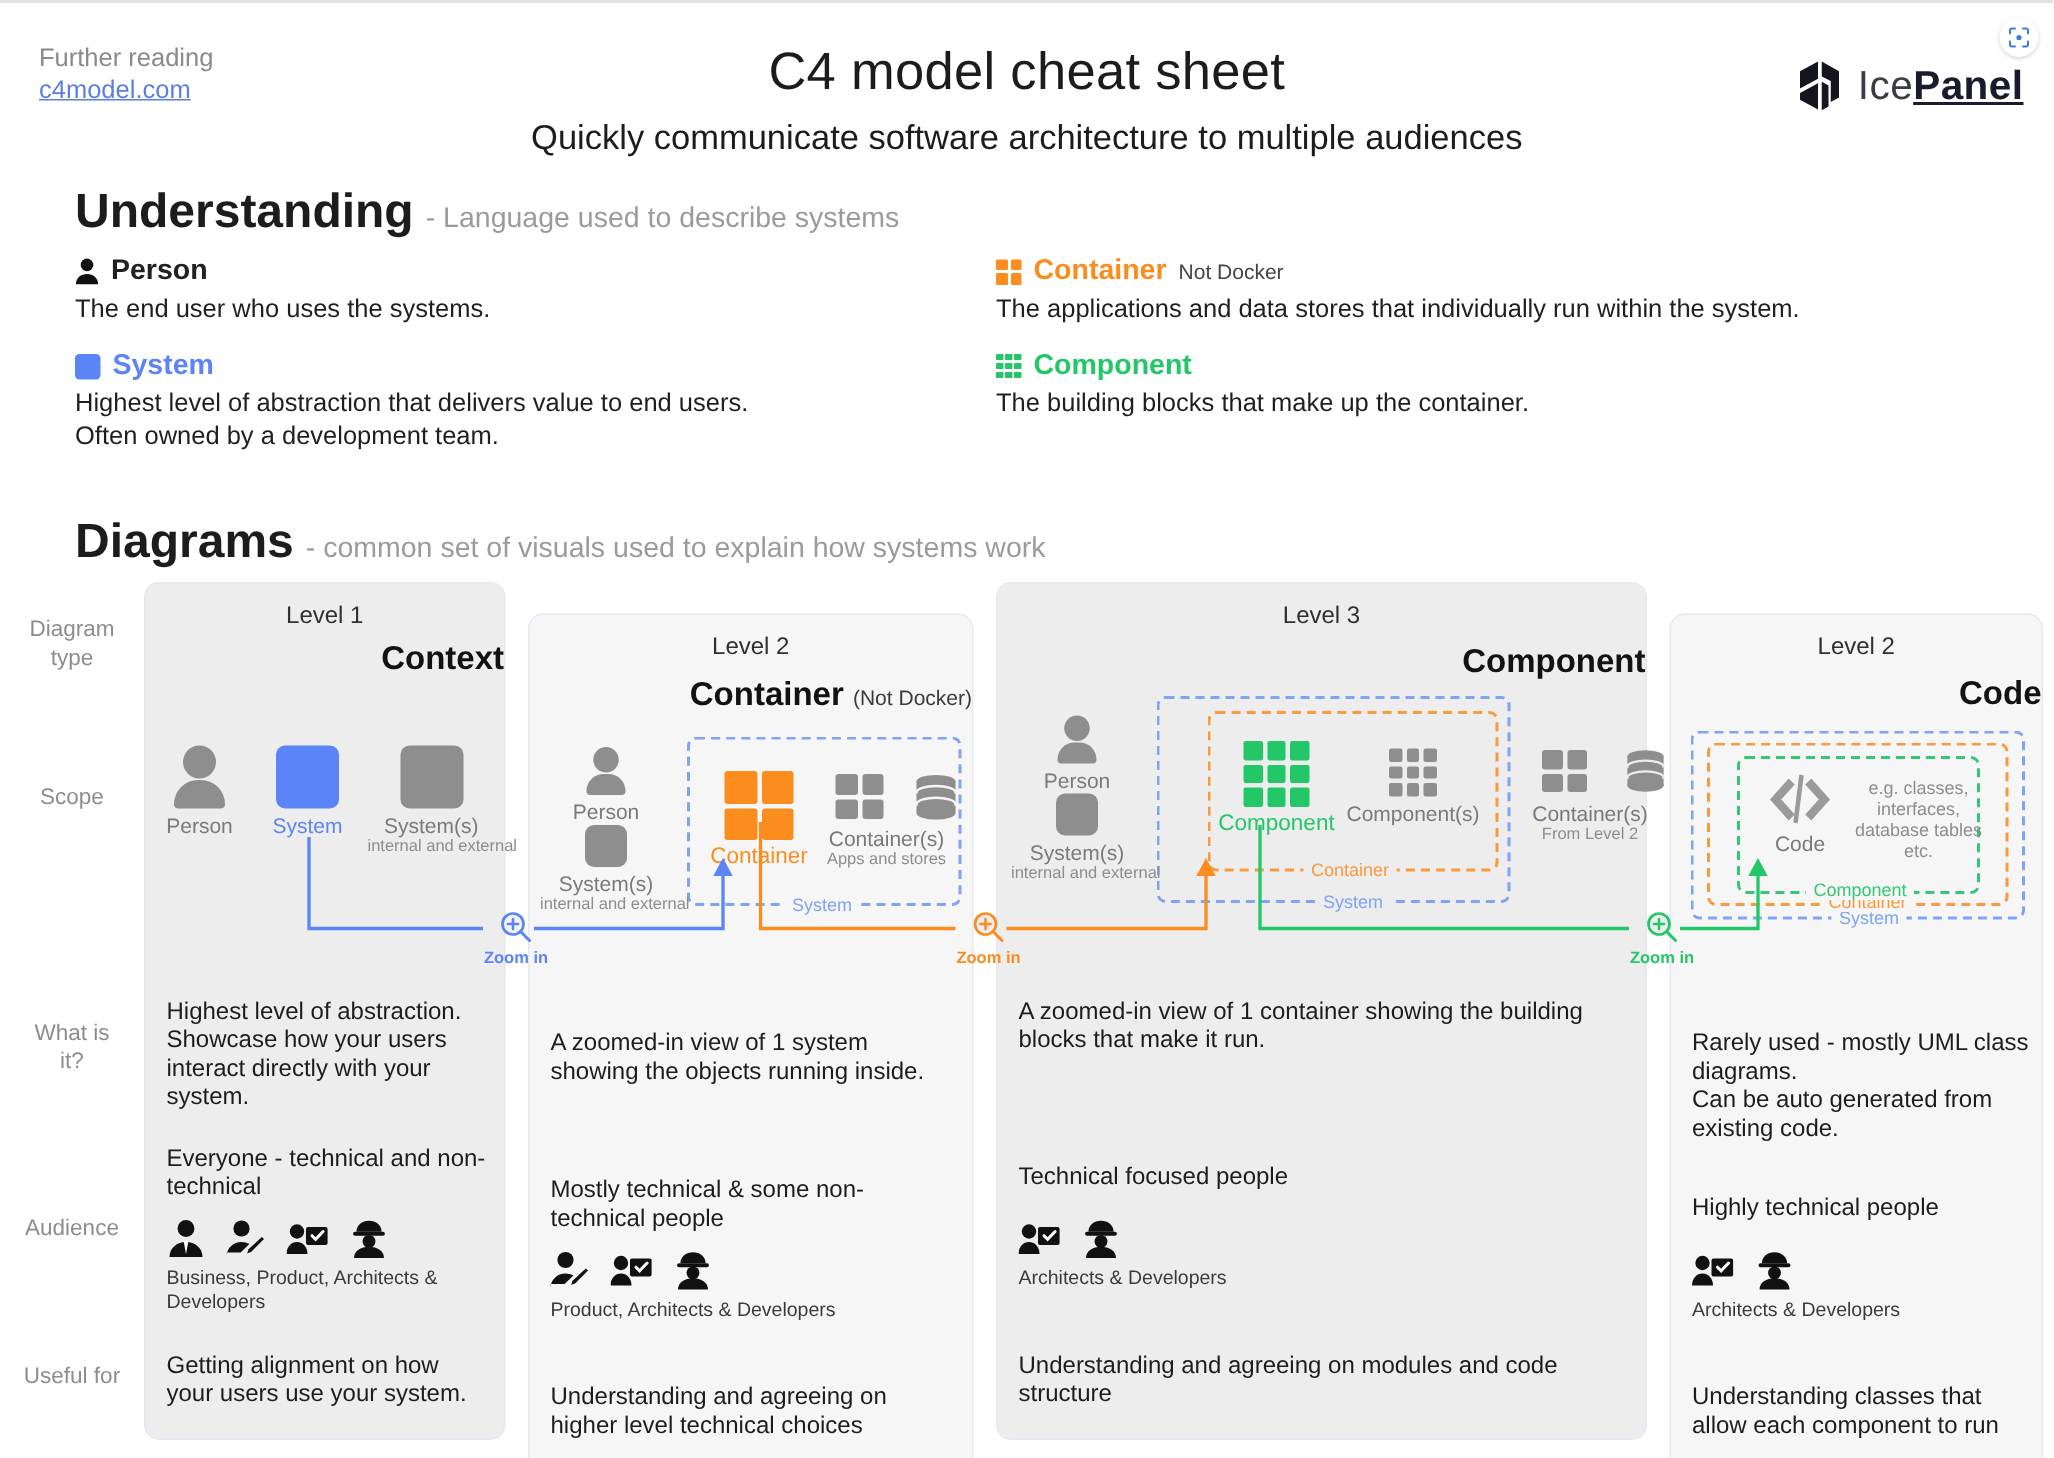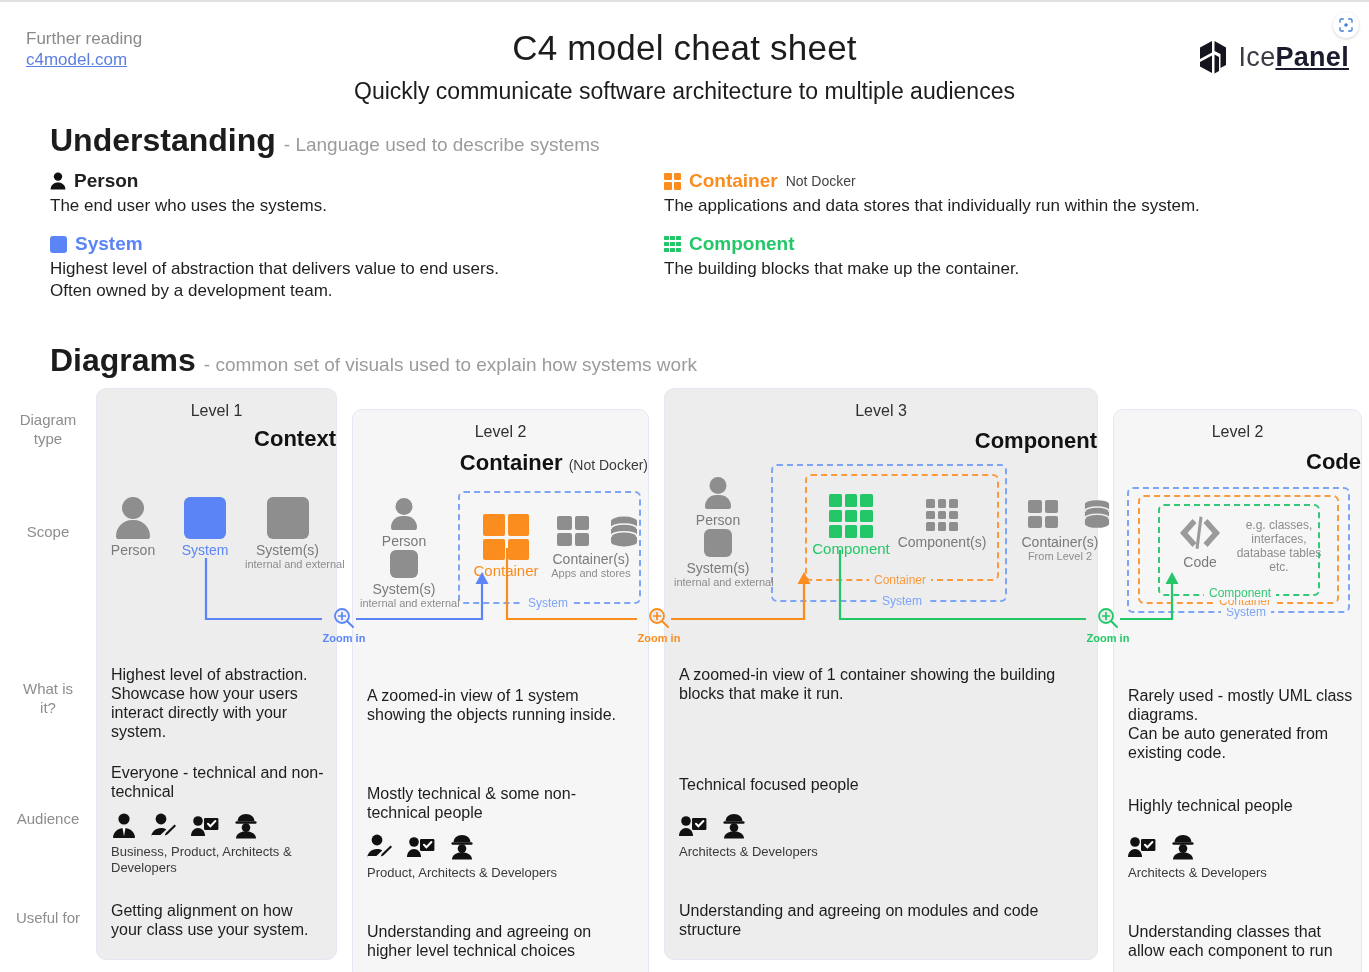--- a/index.html
+++ b/index.html
@@ -266,21 +266,21 @@
         </svg>
       <svg width="26" height="26" viewBox="0 0 26 26">
           <path d="M4.6 8.2C4.6 3.9 8.3.9 13 .9s8.4 3 8.4 7.3z" fill="#111"></path>
           <rect x="2.4" y="8.2" width="21.2" height="2.6" rx="1.3" fill="#111"></rect>
           <circle cx="13" cy="14.6" r="4.3" fill="#111"></circle>
           <path d="M3 25.6c0-4.6 4.5-7.4 10-7.4s10 2.8 10 7.4z" fill="#111"></path>
         </svg>
     </div>
     <div class="aud-cap" style="left:14px; top:455px; width:216px;">Business, Product, Architects &amp; Developers</div>
 
-    <div class="txt" style="left:14px; top:512px; width:214px;">Getting alignment on how your class use your system.</div>
+    <div class="txt" style="left:14px; top:512px; width:214px;">Getting alignment on how your users use your system.</div>
   </div>
 
   <div class="card alt" style="left:352px; top:388px; width:297px; height:572px;">
     <div class="lvl" style="top:13px;">Level 2</div>
     <div class="lvlname" style="top:40px;"><span>Container</span> <small>(Not Docker)</small></div>
 
     <div class="bnd bnd-sys" style="left:105px; top:81px; width:183px; height:113px;"></div>
     <div class="bnd-lab alt lab-sys" style="left:170px; top:186px;">System</div>
 
     <div class="node" style="left:20px; top:88px; width:62px;">

